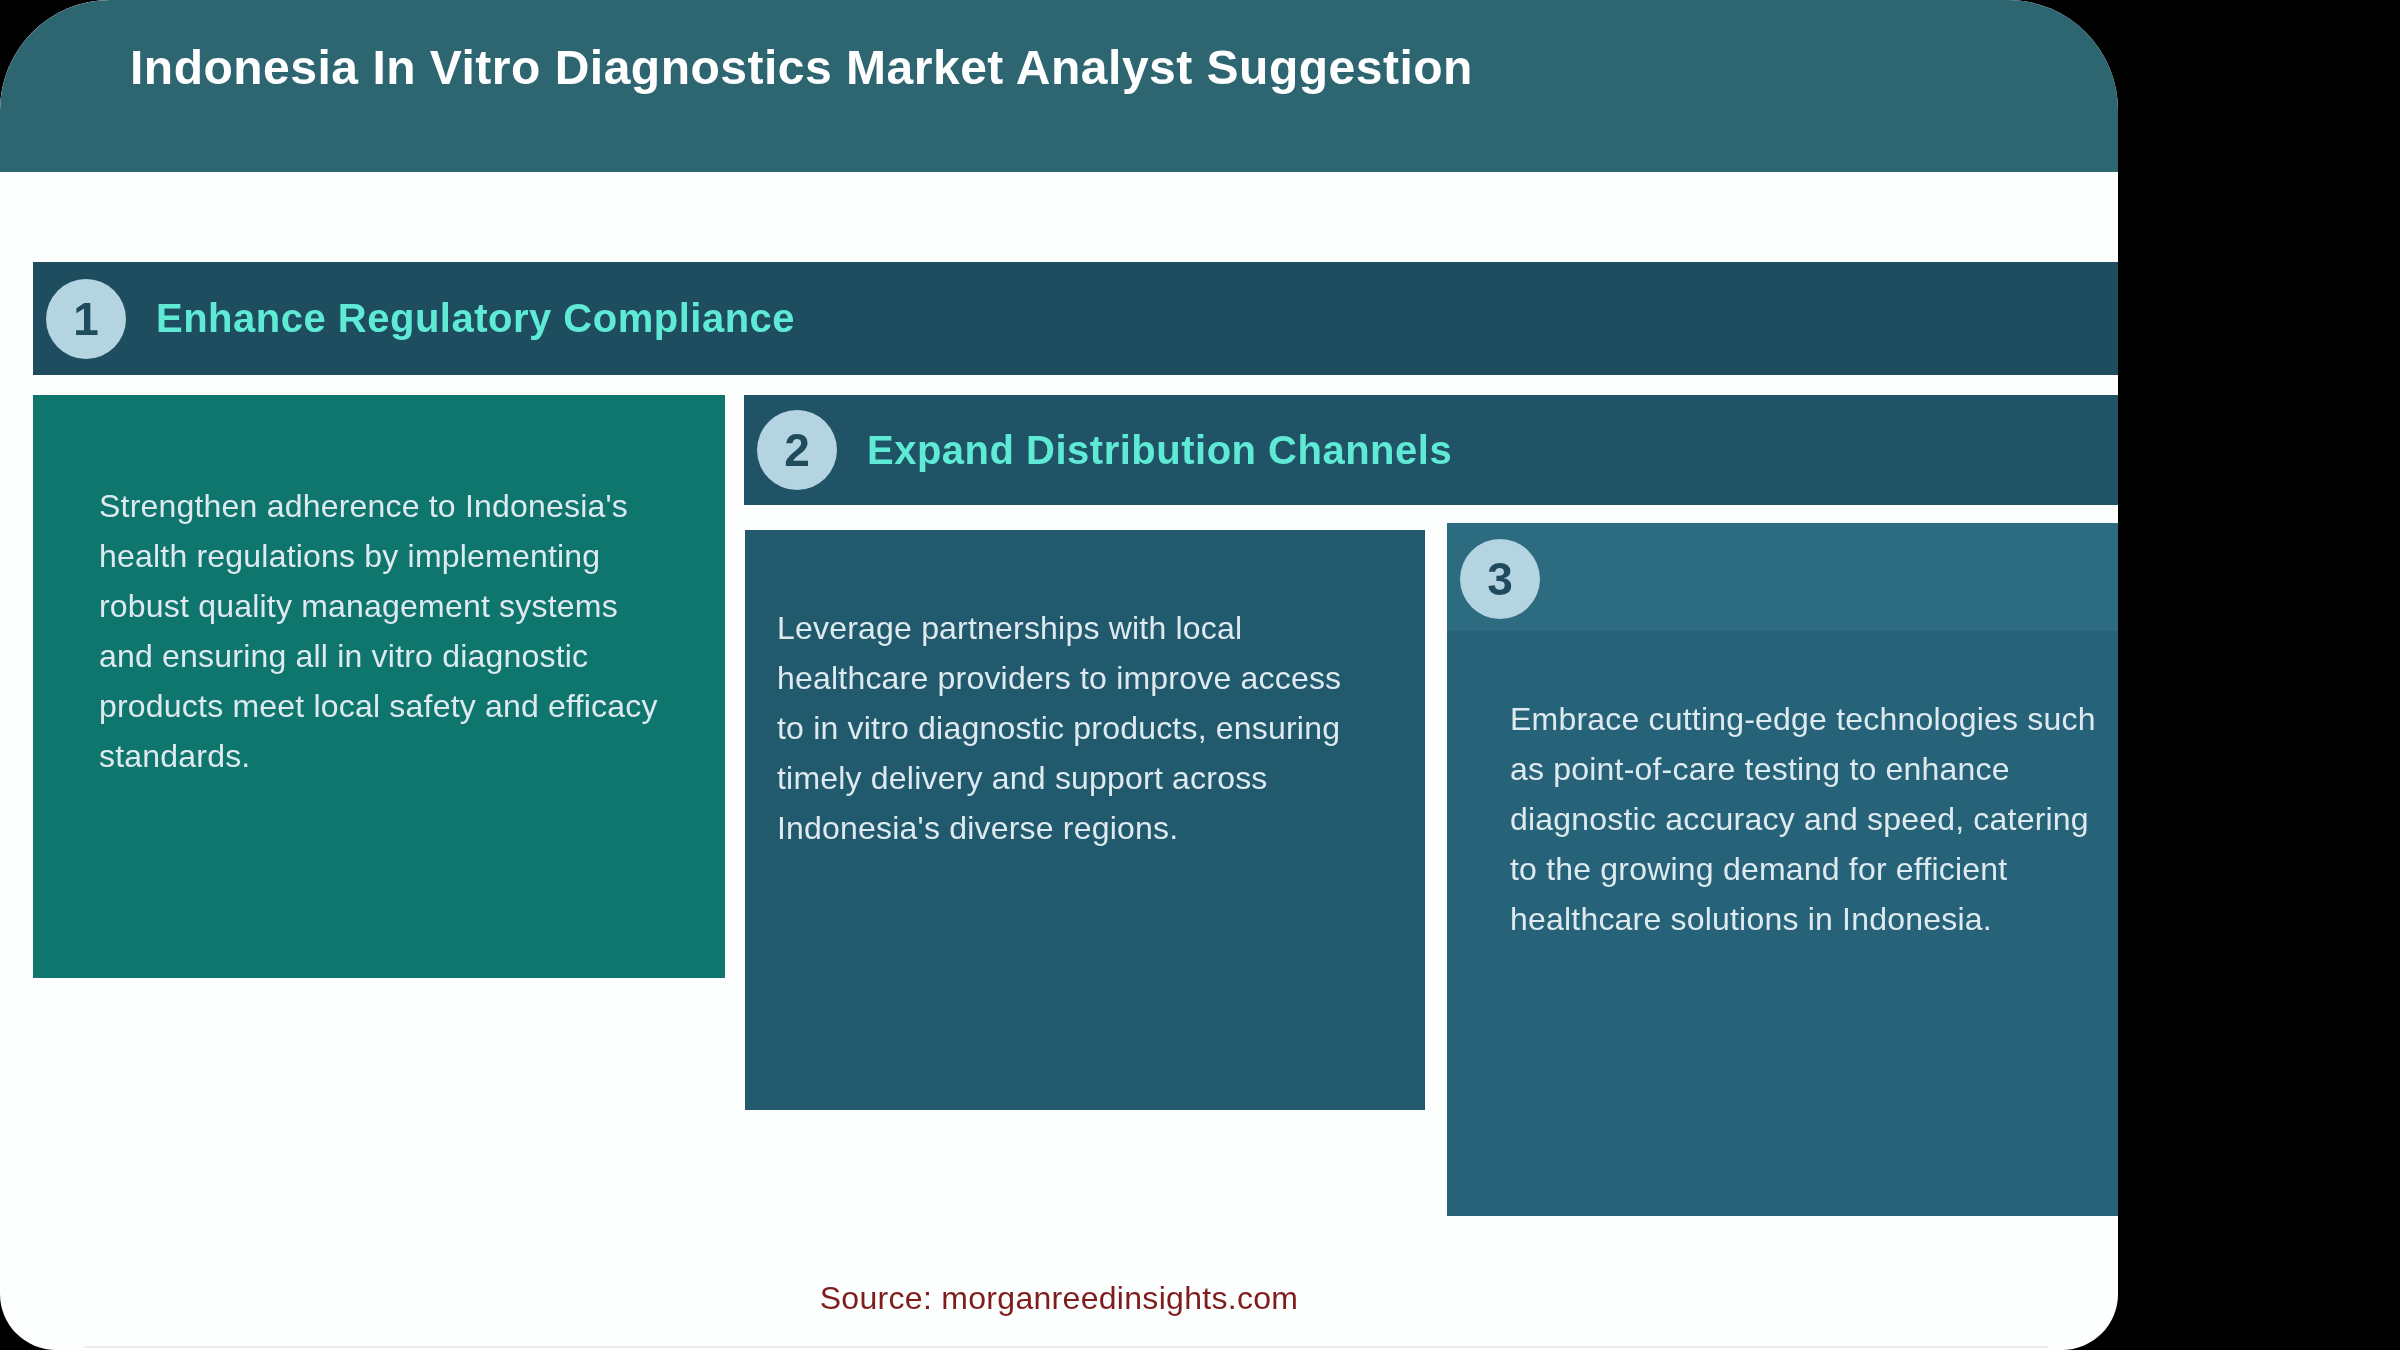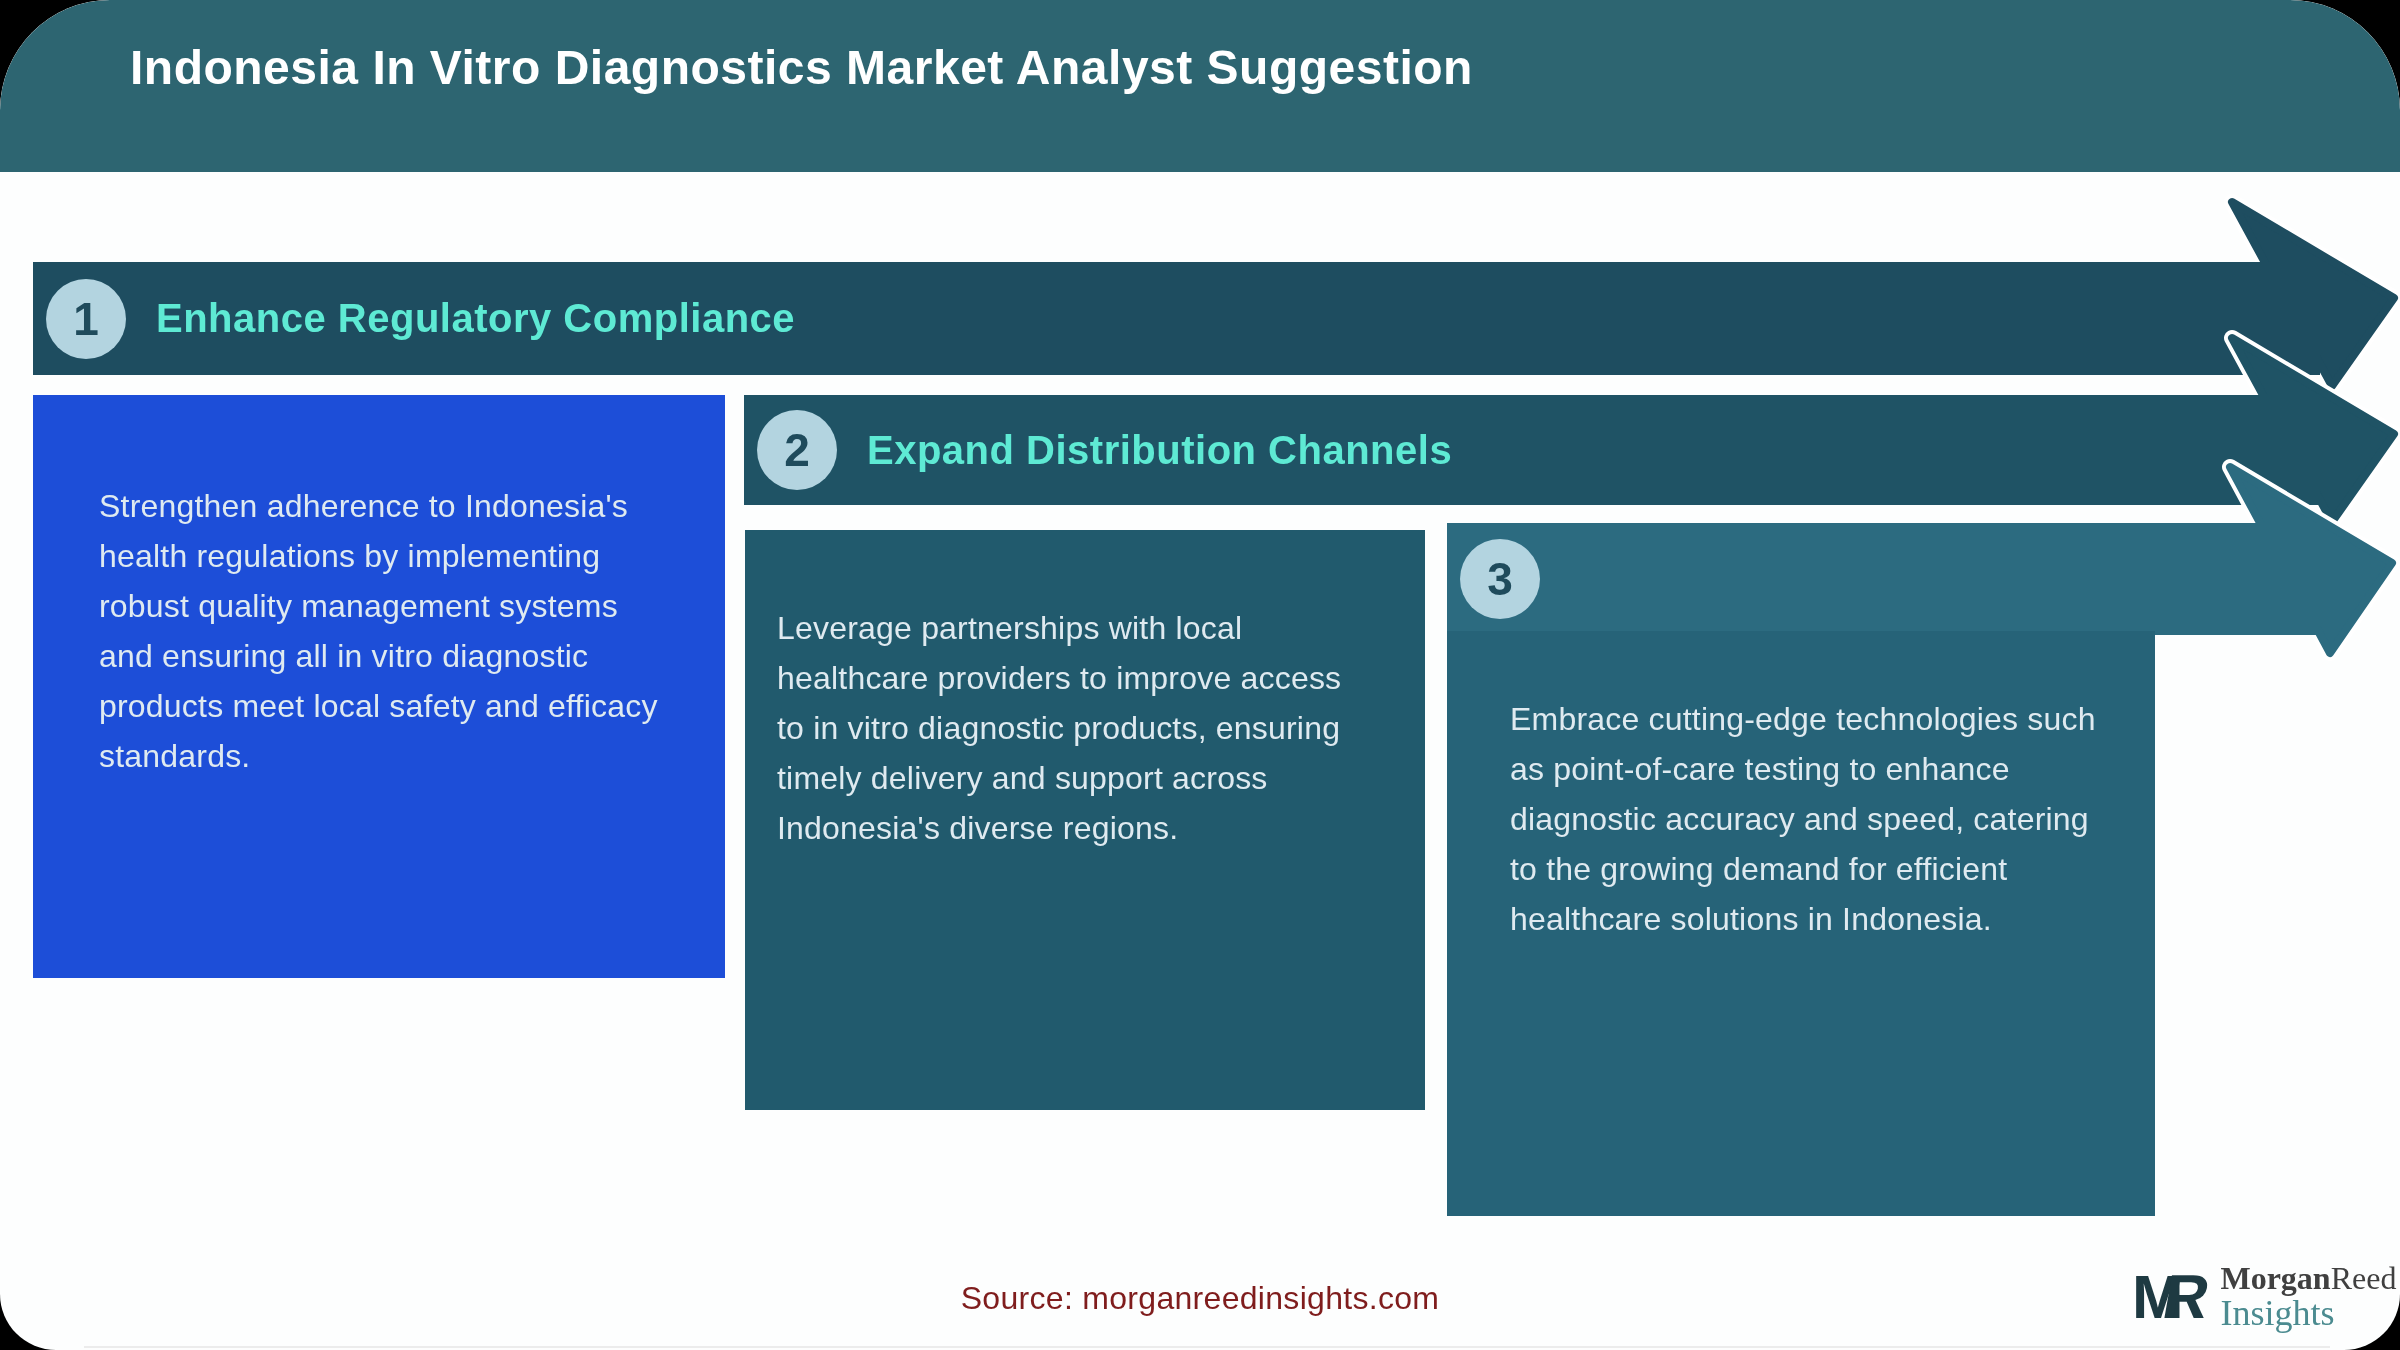--- a/index.html
+++ b/index.html
@@ -1,17 +1,17 @@
 <!DOCTYPE html>
 <html><head>
 <meta charset="utf-8">
 <style>
   html,body{margin:0;padding:0;background:#000;}
   .card{
-    position:relative;width:2400px;height:1350px;background:#fdfefe;
+    position:relative;width:2118px;height:1350px;background:#fdfefe;
     border-radius:110px 110px 56px 56px;overflow:hidden;
     font-family:"Liberation Sans", sans-serif;
   }
   
   .header{
     position:absolute;left:0;top:0;width:2400px;height:172px;
     background:#2d6571;border-radius:110px 110px 0 0;
     box-sizing:border-box;padding:40px 0 0 130px;
   }
   .header h1{
@@ -32,21 +32,21 @@
   .badge span{color:#1f4b5c;font-size:46px;font-weight:bold;}
   .bar h2{margin:0;color:#5eead4;font-size:40px;font-weight:bold;letter-spacing:.5px;}
   
   .head{position:absolute;}
   .head-1{left:2220px;top:190px;}
   .head-2{left:2220px;top:326px;}
   .head-3{left:2218px;top:455px;}
   
   .box{position:absolute;box-sizing:border-box;}
   .box p{margin:0;font-size:32px;line-height:50px;color:#dfeaf0;letter-spacing:.2px;}
-  .box-1{left:33px;top:395px;width:692px;height:583px;background:#1d4ed8;padding:86px 52px 0 66px;}
+  .box-1{left:33px;top:395px;width:692px;height:583px;background:#0f766e;padding:86px 52px 0 66px;}
   .box-2{left:745px;top:530px;width:680px;height:580px;background:#215a6d;padding:73px 48px 0 32px;}
   .box-3{left:1447px;top:631px;width:708px;height:585px;background:#266378;padding:63px 50px 0 63px;}
   
   .source{
     position:absolute;left:0;right:0;top:1280px;text-align:center;
     color:#7f1d1d;font-size:32px;letter-spacing:.3px;
   }
   .logo{position:absolute;left:2132px;top:1262px;display:flex;align-items:center;gap:12px;}
   .monogram{display:flex;align-items:center;color:#1e3a42;font-weight:bold;font-size:62px;line-height:1;}
   .monogram .r{margin-left:-20px;transform:skewX(-10deg);}

